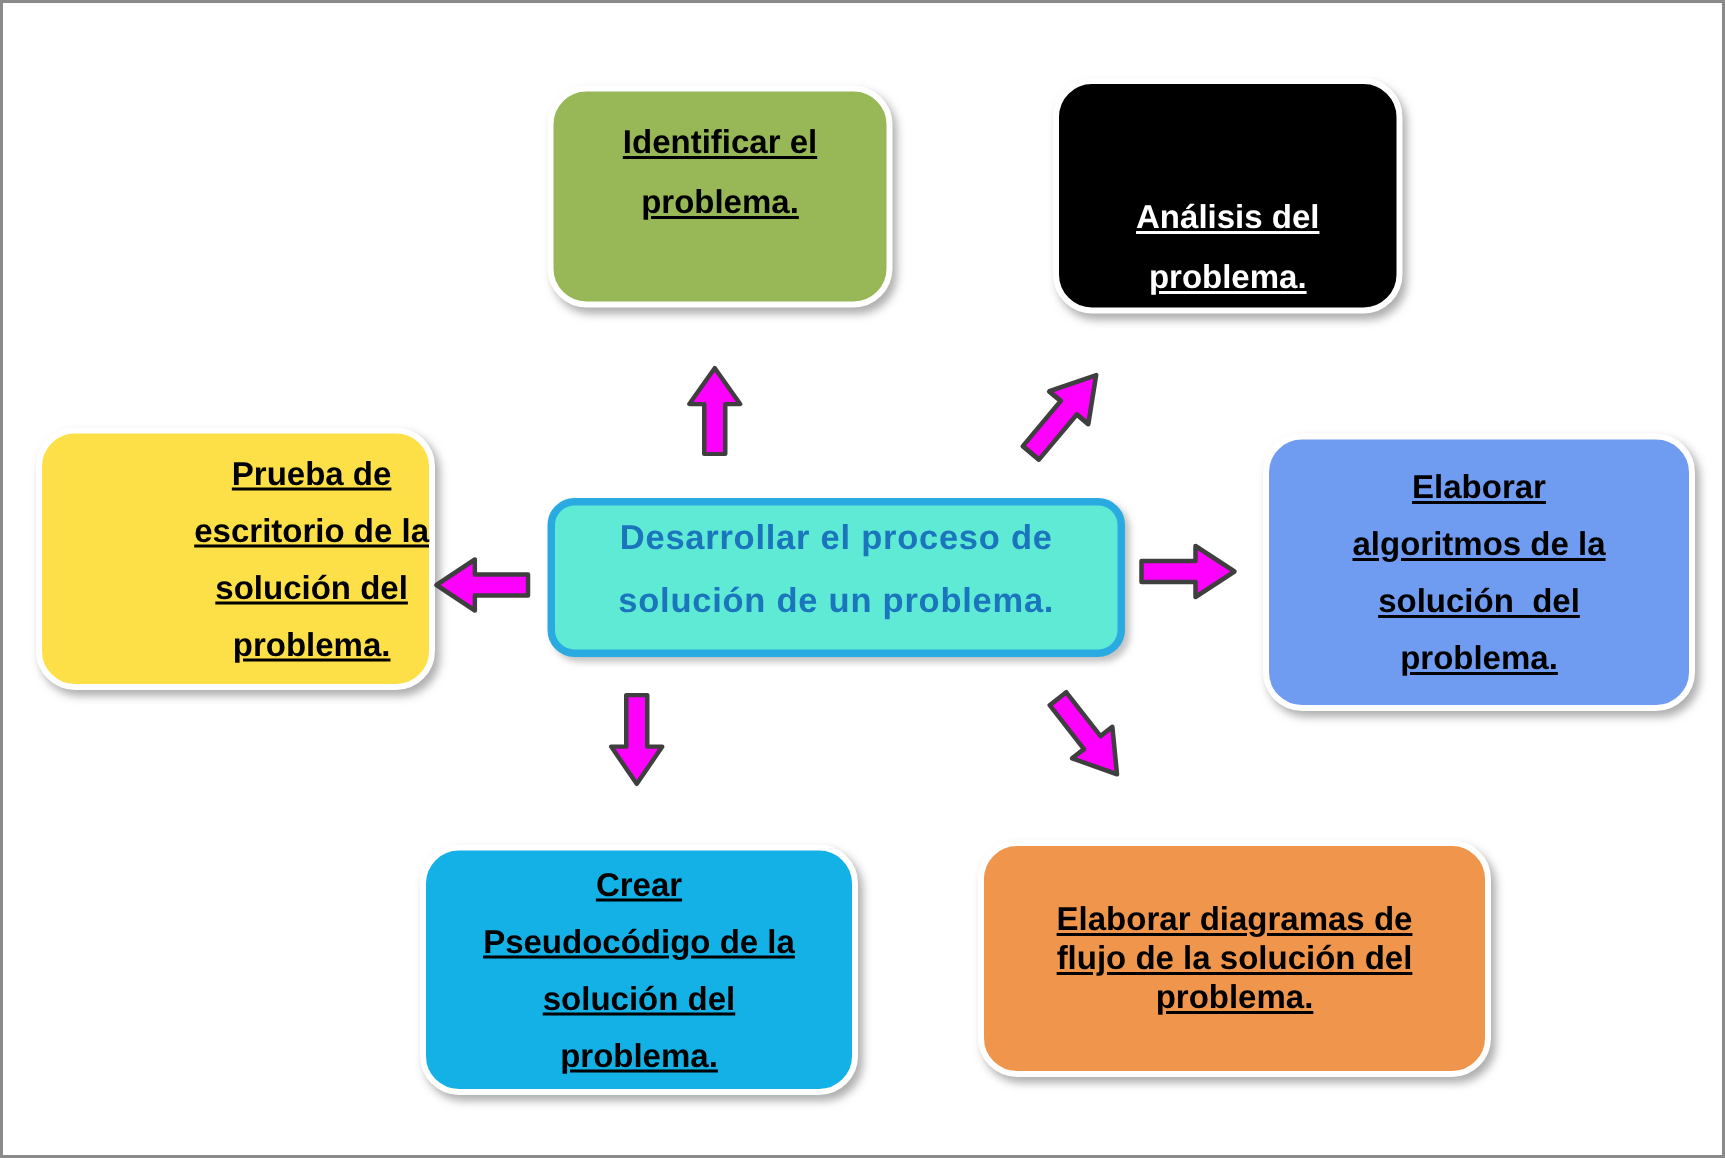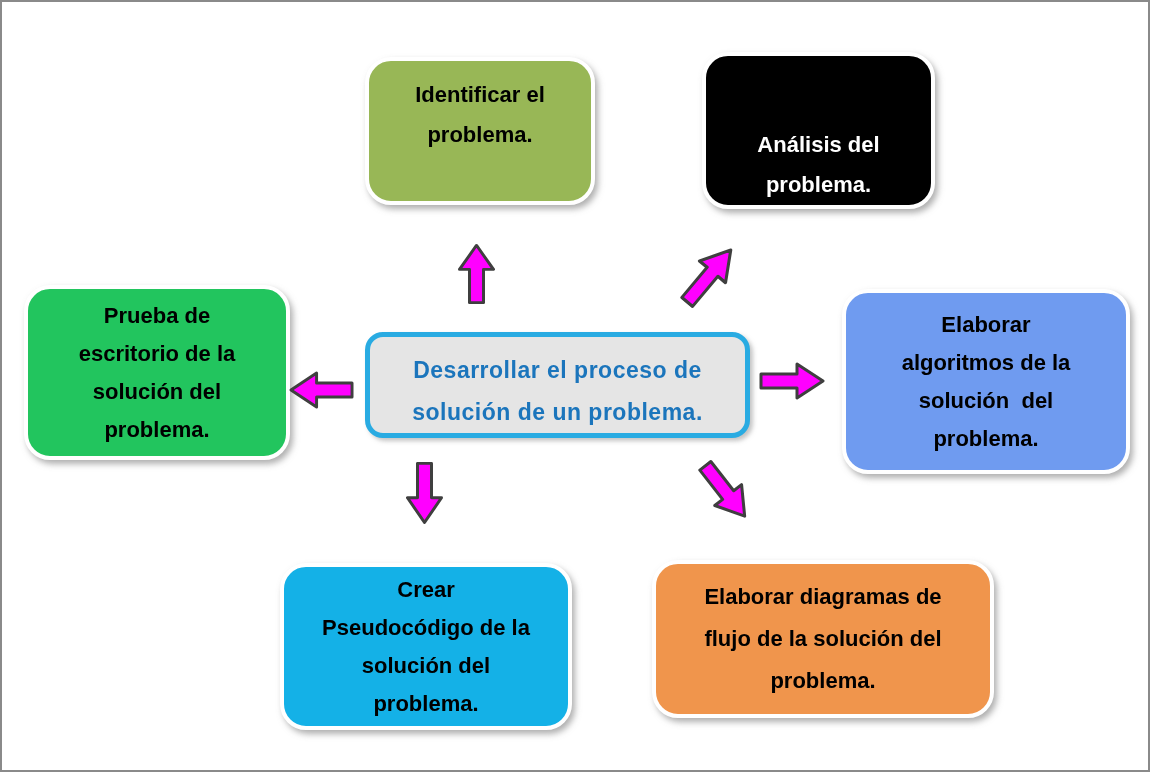--- a/index.html
+++ b/index.html
@@ -15,47 +15,48 @@
   .node{
     position:absolute;
     box-sizing:border-box;
     border:4px solid #ffffff;
     border-radius:26px;
     box-shadow:3px 4px 6px rgba(110,110,110,0.55);
     display:flex;
     justify-content:center;
     align-items:center;
     text-align:center;
+    text-decoration:underline;
   }
   .node-label{
     display:block;
     white-space:pre-wrap;
     font-weight:bold;
     font-size:22px;
     line-height:38px;
   }
   
   .node-identificar{left:363px;top:55px;width:230px;height:148px;align-items:flex-start;}
   .node-identificar .node-label{padding-top:14px;line-height:40px;}
   .node-analisis{left:700px;top:50px;width:233px;height:157px;align-items:flex-end;}
   .node-analisis .node-label{padding-top:18px;line-height:40px;}
   .node-algoritmos{left:840px;top:287px;width:288px;height:185px;justify-content:center;}
   .node-diagramas{left:650px;top:558px;width:342px;height:158px;}
-  .node-diagramas .node-label{line-height:42px;}
+  .node-diagramas .node-label{line-height:26px;}
   .node-pseudocodigo{left:278px;top:561px;width:292px;height:167px;}
   .node-prueba{left:22px;top:283px;width:266px;height:175px;}
   
   .center-node{
     position:absolute;
     left:363px;top:330px;width:385px;height:106px;
     box-sizing:border-box;
-    background:#e5e5e5;
+    background:#5eead4;
     border-radius:18px;
     box-shadow:3px 3px 4px rgba(140,140,140,0.5);
-    display:flex;justify-content:center;align-items:flex-end;text-align:center;
+    display:flex;justify-content:center;align-items:flex-start;text-align:center;
   }
   .center-label{
     white-space:pre-wrap;
     font-weight:bold;
     font-size:23px;
     line-height:42px;
     letter-spacing:0.5px;
   }
   
   .arrow{position:absolute;height:42px;}
@@ -95,21 +96,21 @@
 problema.</span>
   </div>
 
   <div class="node node-pseudocodigo" style="background: rgb(20, 177, 231); color: rgb(0, 0, 0);">
     <span class="node-label">Crear
 Pseudocódigo de la
 solución del
 problema.</span>
   </div>
 
-  <div class="node node-prueba" style="background: #22c55e; color: rgb(0, 0, 0);">
+  <div class="node node-prueba" style="background: #fde047; color: rgb(0, 0, 0); justify-content: flex-end;">
     <span class="node-label">Prueba de
 escritorio de la
 solución del
 problema.</span>
   </div>
 
   <div class="center-node" style="border-color: rgb(41, 171, 226);">
     <span class="center-label" style="color: rgb(27, 117, 188);">Desarrollar el proceso de
 solución de un problema.</span>
   </div>

